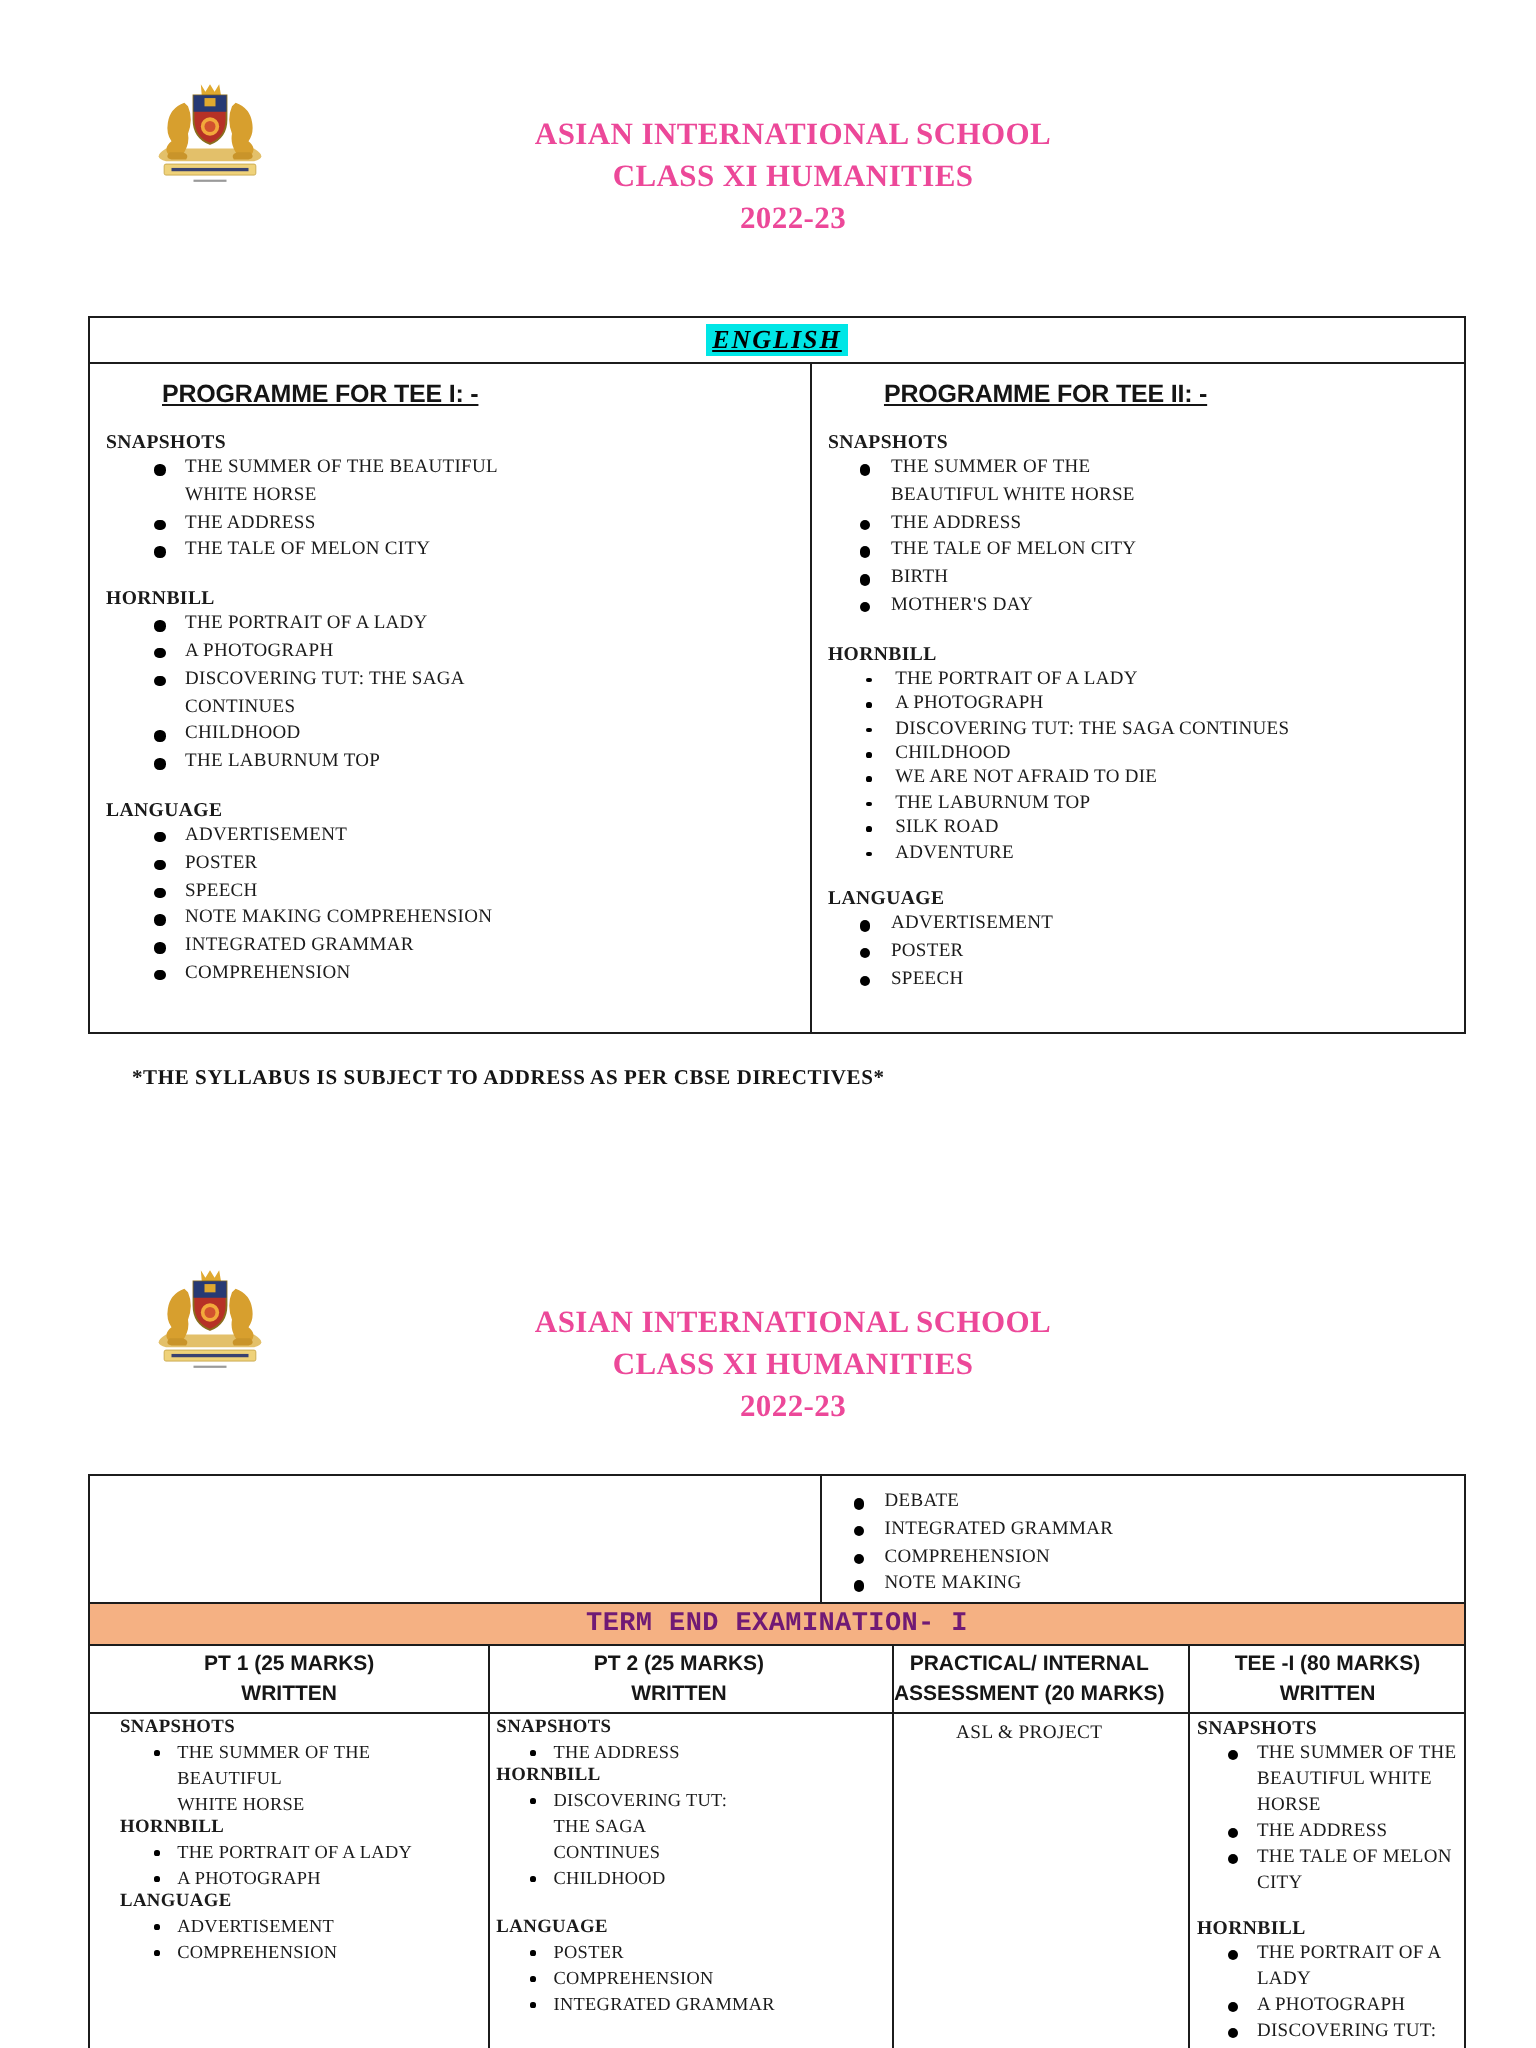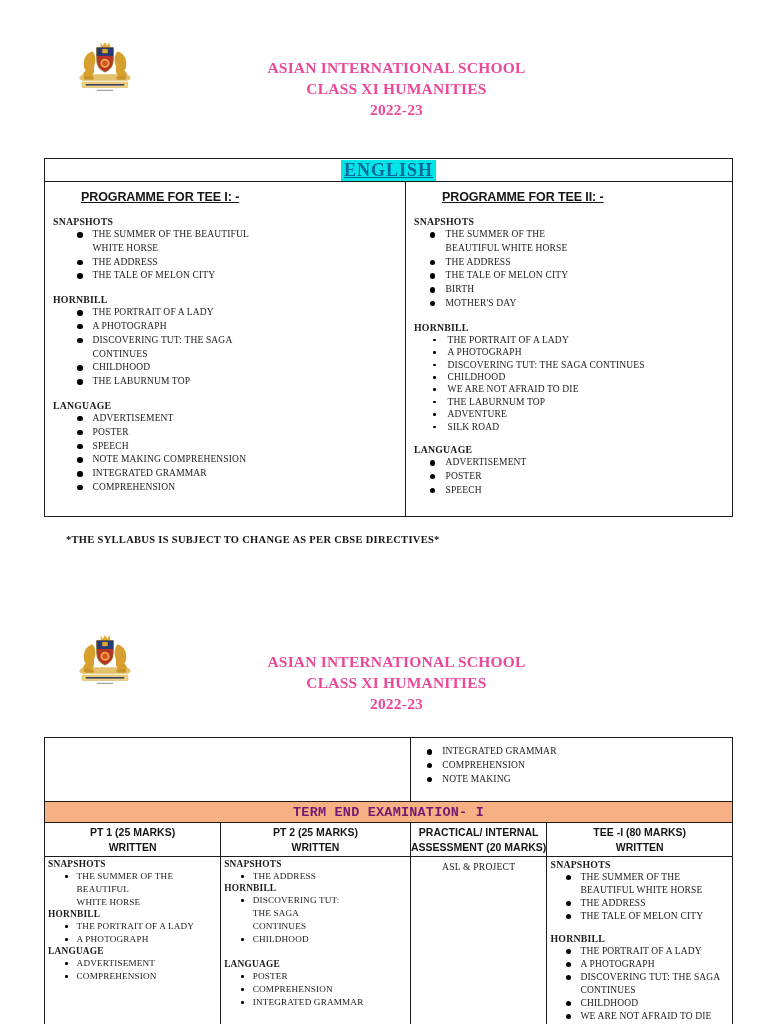--- a/index.html
+++ b/index.html
@@ -25,22 +25,22 @@
   
   #table1{
     left:44px;top:158px;width:689px;height:359px;
     border:1.5px solid #1c1c1c;box-sizing:border-box;background:#fff;
   }
   .t1-header{
     height:22px;border-bottom:1.5px solid #1c1c1c;
     display:flex;align-items:center;justify-content:center;
   }
   .subject-chip{
-    font-family:"Liberation Serif",serif;font-weight:bold;font-size:18px;
-    text-decoration:underline;padding:0 3px;letter-spacing:1px;color:#0369a1;
+    font-family:"Liberation Serif",serif;font-weight:bold;font-size:13px;
+    text-decoration:underline;padding:0 3px;letter-spacing:1px;color:#000000;font-style:italic;
   }
   .t1-body{display:flex;height:calc(100% - 22px);}
   .t1-col{box-sizing:border-box;padding:6px 8px 0 8px;}
   .t1-col.left{width:52.4%;}
   .t1-col.right{flex:1;border-left:1.5px solid #1c1c1c;}
   .tee-heading{
     font-family:"Liberation Sans",sans-serif;font-weight:bold;font-size:12.5px;
     text-decoration:underline;color:#151515;margin:2px 0 12px 0;letter-spacing:-0.1px;padding-left:28px;
   }
 
@@ -81,21 +81,21 @@
   .banner-text{
     font-family:Liberation Mono, monospace;font-weight:bold;font-size:13.5px;
     color:#701a75;letter-spacing:0.2px;
   }
   .t2-headrow{display:flex;height:34px;border-bottom:1.5px solid #1c1c1c;box-sizing:border-box;}
   .t2-bodyrow{display:flex;height:230px;}
   .t2c1{width:25.5%;}
   .t2c2{width:27.6%;}
   .t2c3{width:19.9%;}
   .t2c4{flex:1;}
-  .t2-cell{box-sizing:border-box;}
+  .t2-cell{box-sizing:border-box;margin-left:12px;}
   .t2-cell + .t2-cell{border-left:1.5px solid #1c1c1c;}
   .t2-head{
     text-align:center;font-family:"Liberation Sans",sans-serif;font-weight:bold;
     font-size:10.5px;line-height:15px;padding-top:2px;color:#161616;
   }
   .t2-body-cell{padding:2px 3px 0 3px;}
   .compact .section{margin-top:0;}
   .compact .section.gap{margin-top:13px;}
   .compact .section-title{font-size:9.4px;}
   .compact .itext{font-size:9.2px;}
@@ -275,25 +275,25 @@
               <div class="item">
                 <span class="dot"></span>
                 <span class="itext">WE ARE NOT AFRAID TO DIE</span>
               </div>
               <div class="item">
                 <span class="dot"></span>
                 <span class="itext">THE LABURNUM TOP</span>
               </div>
               <div class="item">
                 <span class="dot"></span>
+                <span class="itext">SILK ROAD</span>
+              </div>
+              <div class="item">
+                <span class="dot"></span>
                 <span class="itext">ADVENTURE</span>
-              </div>
-              <div class="item">
-                <span class="dot"></span>
-                <span class="itext">SILK ROAD</span>
               </div>
             </div>
           </div>
           <div class="section">
             <div class="section-title">LANGUAGE</div>
             <div class="items large">
               <div class="item">
                 <span class="dot"></span>
                 <span class="itext">ADVERTISEMENT</span>
               </div>
@@ -305,21 +305,21 @@
                 <span class="dot"></span>
                 <span class="itext">SPEECH</span>
               </div>
             </div>
           </div>
         </div>
     </div>
   </div>
 </div>
 
-<div id="note" class="abs">*THE SYLLABUS IS SUBJECT TO CHANGE AS PER CBSE DIRECTIVES*</div>
+<div id="note" class="abs">*THE SYLLABUS IS SUBJECT TO ADDRESS AS PER CBSE DIRECTIVES*</div>
 
 <svg id="crest-2" class="abs crest" viewBox="0 0 72 58">
   <path d="M12 38 Q4 43 12 45 L60 45 Q68 43 60 38 Z" fill="#e3c06a"></path>
   <g>
     <path d="M22 13 q-8 3 -9 11 q-1 6 2 10 q-5 4 -1 8 q5 3 8 -2 q3 -5 2 -10 q3 -8 0 -15 z" fill="#d79f2e"></path>
     <path d="M14 40 q-3 3 1 4 l8 0 q2 -3 -2 -4 z" fill="#c9942a"></path>
   </g>
   <g transform="translate(72,0) scale(-1,1)">
     <path d="M22 13 q-8 3 -9 11 q-1 6 2 10 q-5 4 -1 8 q5 3 8 -2 q3 -5 2 -10 q3 -8 0 -15 z" fill="#d79f2e"></path>
     <path d="M14 40 q-3 3 1 4 l8 0 q2 -3 -2 -4 z" fill="#c9942a"></path>
@@ -344,20 +344,24 @@
   <div>CLASS XI HUMANITIES</div>
   <div>2022-23</div>
 </div>
 
 <div id="table2" class="abs">
   <div class="t2-row1">
     <div class="t2-row1-left"></div>
     <div class="t2-row1-right">
         <div class="section">
           <div class="items large">
+            <div class="item">
+              <span class="dot"></span>
+              <span class="itext">DEBATE</span>
+            </div>
             <div class="item">
               <span class="dot"></span>
               <span class="itext">INTEGRATED GRAMMAR</span>
             </div>
             <div class="item">
               <span class="dot"></span>
               <span class="itext">COMPREHENSION</span>
             </div>
             <div class="item">
               <span class="dot"></span>

